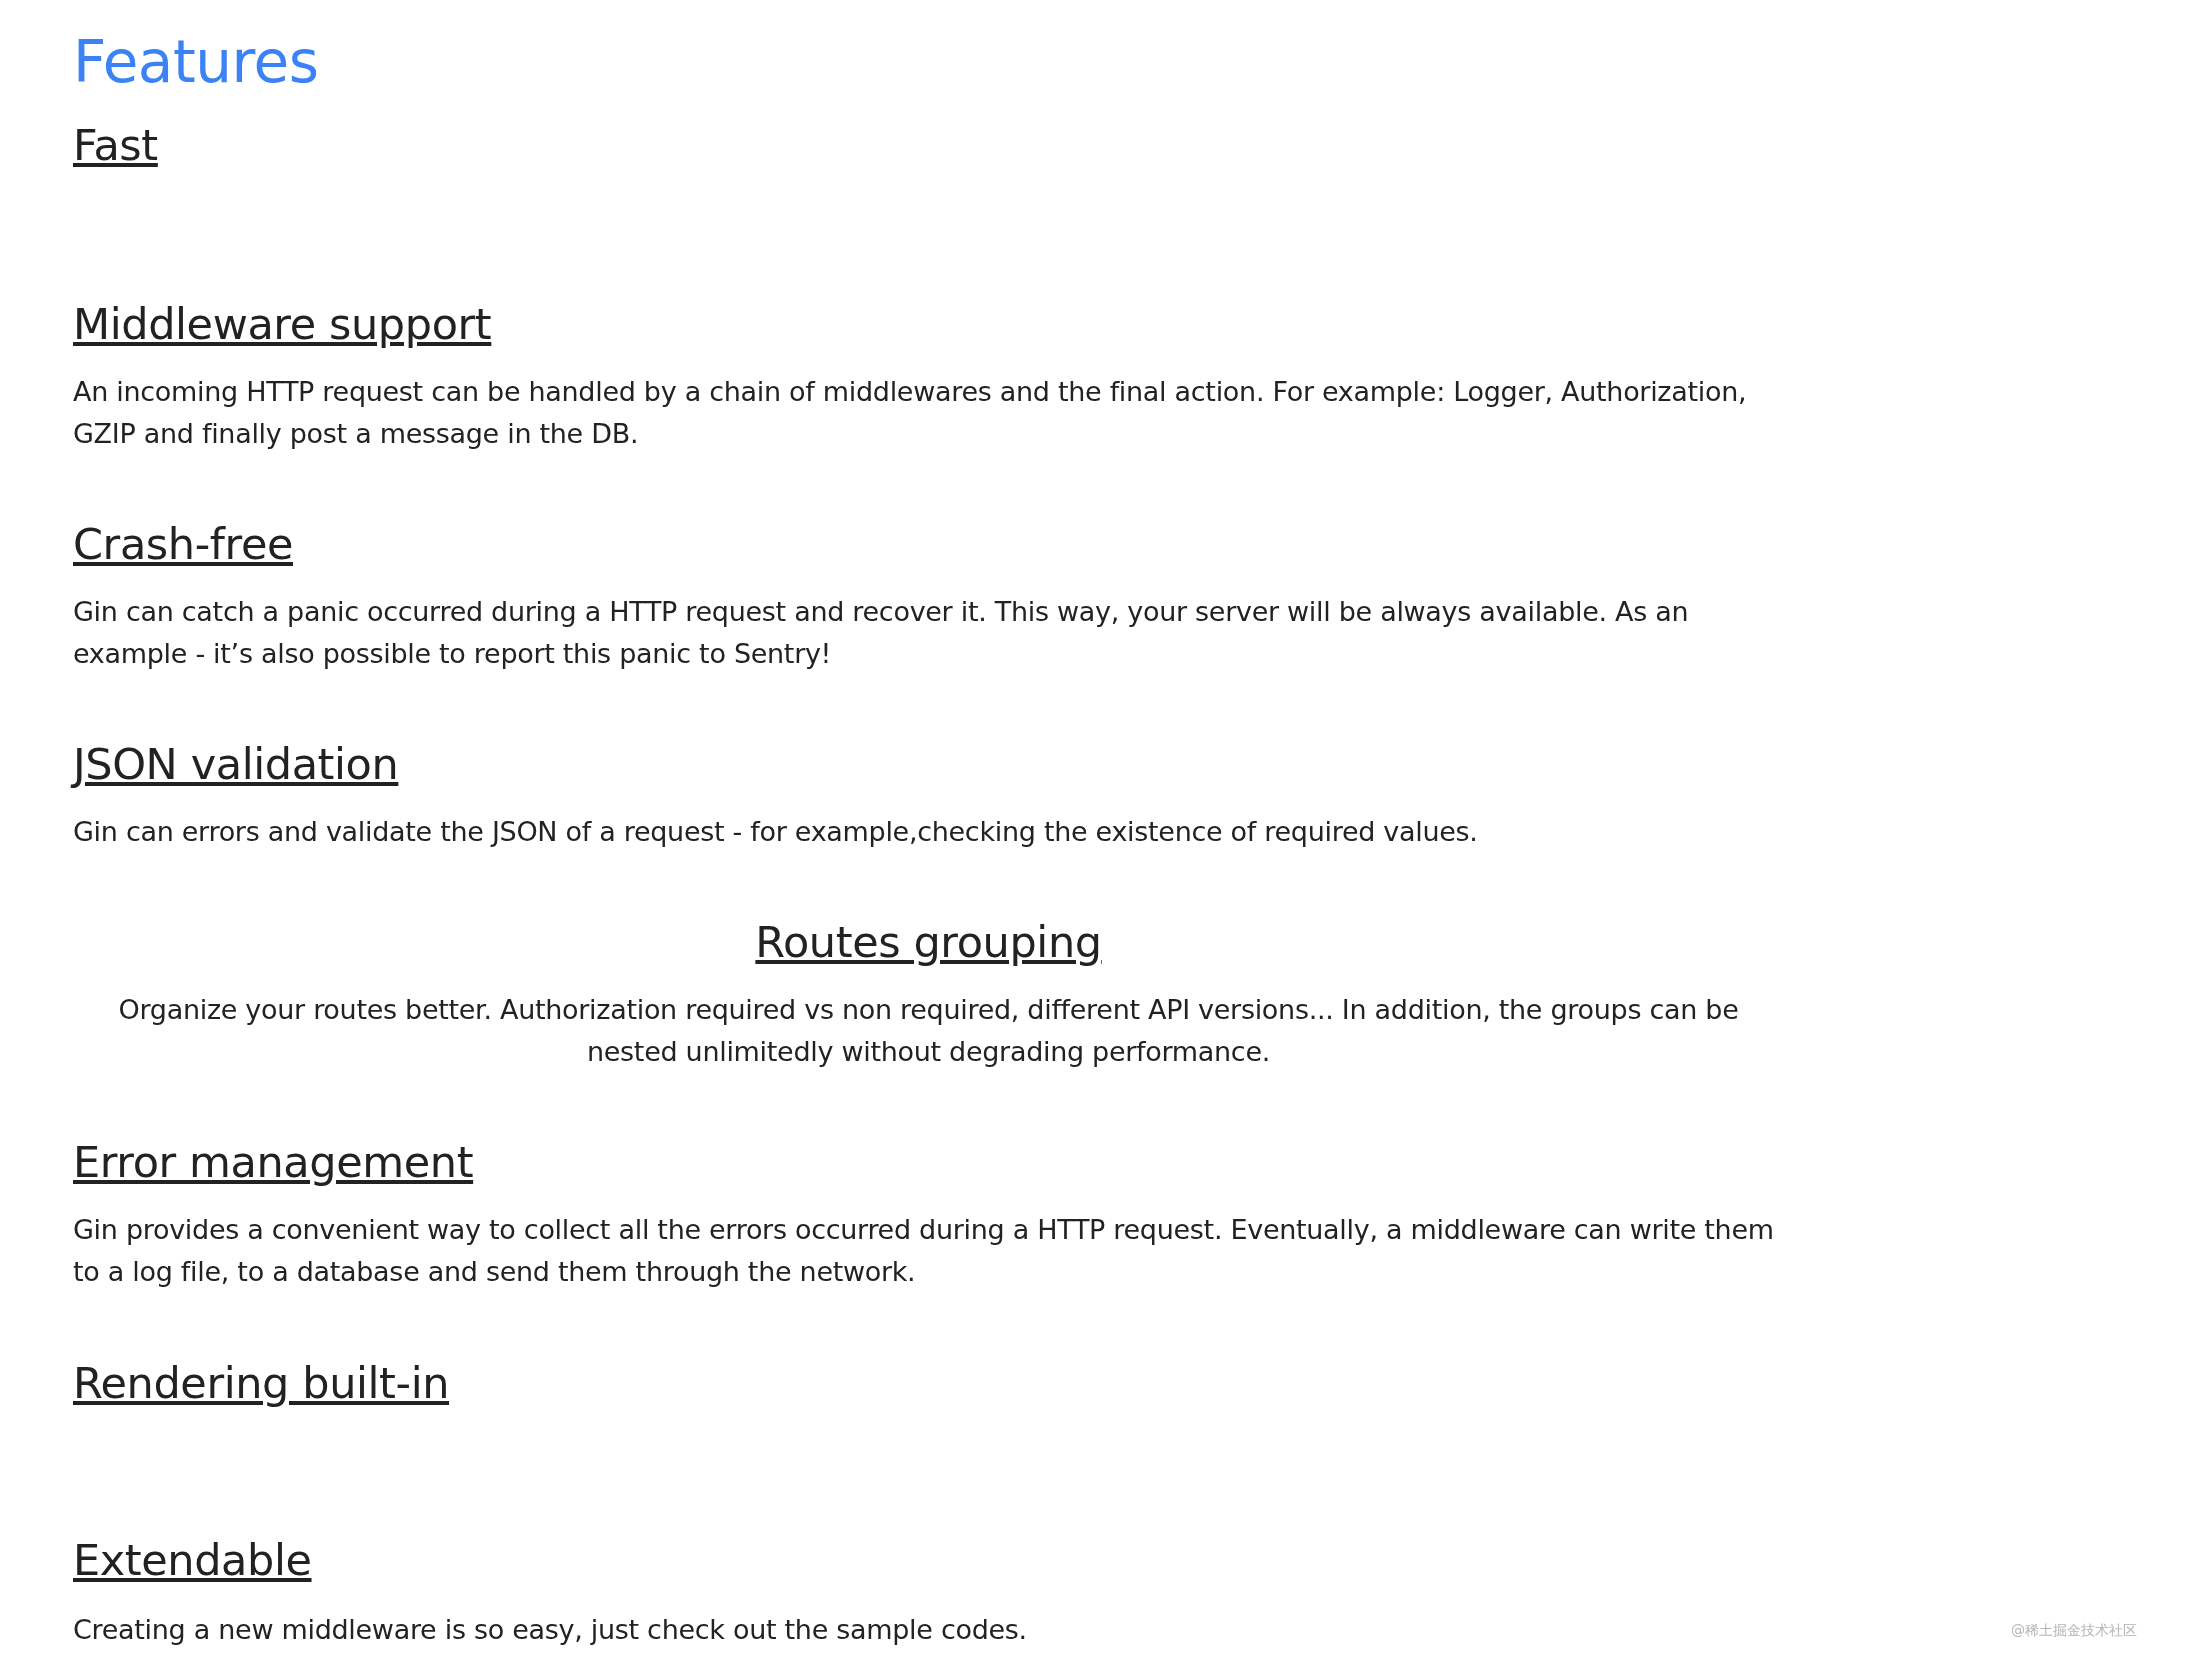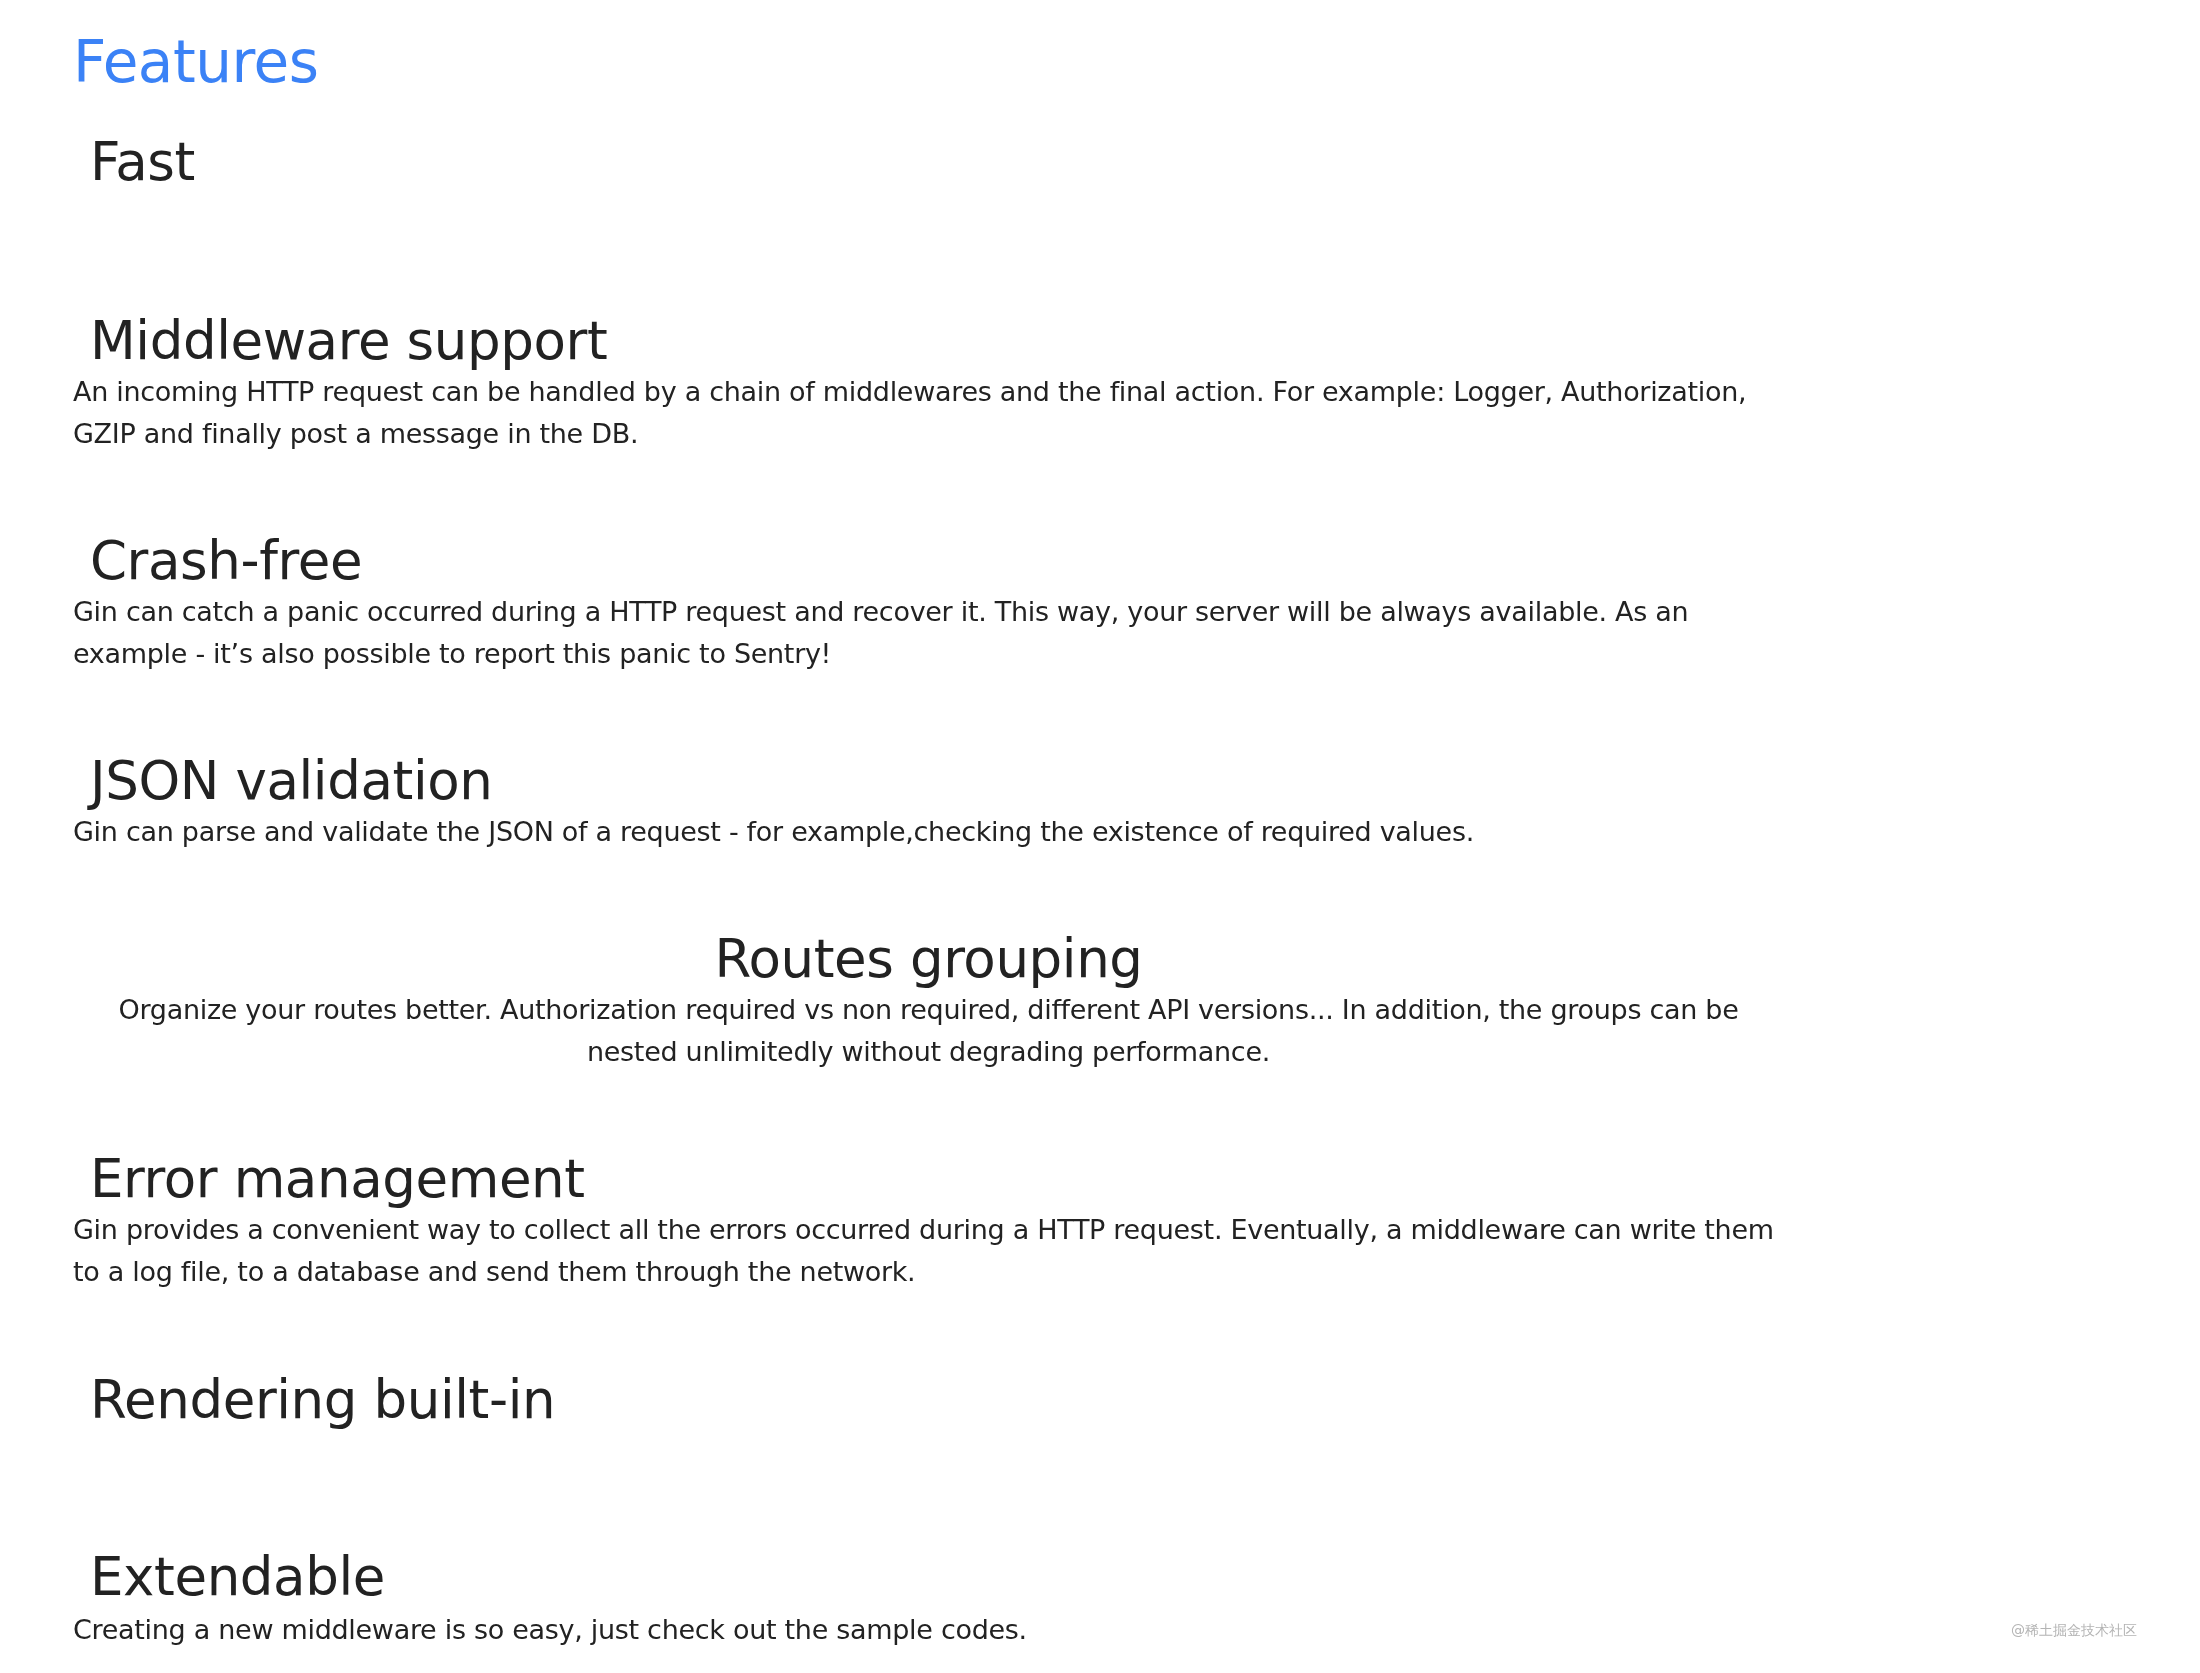--- a/index.html
+++ b/index.html
@@ -32,27 +32,28 @@
       letter-spacing: -0.5px;
       color: #3b82f6;
       white-space: nowrap;
     }
     .section {
       position: absolute;
       left: 0;
       width: 1711px;
     }
     .section-heading {
-      margin: 17px;
-      font-size: 53px;
+      margin: 0;
+      font-size: 43px;
       font-weight: normal;
       line-height: 56px;
       letter-spacing: -0.4px;
       color: #222222;
       white-space: nowrap;
+      text-decoration: underline;
     }
     .section-body {
       margin: 0;
       position: absolute;
       left: 0;
       font-size: 27px;
       line-height: 42px;
       letter-spacing: -0.3px;
       color: #222222;
       width: 1711px;
@@ -83,21 +84,21 @@
     <p class="section-body" style="top:75px;">An incoming HTTP request can be handled by a chain of middlewares and the final action. For example: Logger, Authorization, GZIP and finally post a message in the DB.</p>
   </div>
 
   <div class="section" style="top:516px;">
     <h2 class="section-heading">Crash-free</h2>
     <p class="section-body" style="top:75px;">Gin can catch a panic occurred during a HTTP request and recover it. This way, your server will be always available. As an example - it’s also possible to report this panic to Sentry!</p>
   </div>
 
   <div class="section" style="top:736px;">
     <h2 class="section-heading">JSON validation</h2>
-    <p class="section-body" style="top:75px;">Gin can parse and validate the JSON of a request - for example,checking the existence of required values.</p>
+    <p class="section-body" style="top:75px;">Gin can errors and validate the JSON of a request - for example,checking the existence of required values.</p>
   </div>
 
   <div class="section" style="top:914px;text-align:center;">
     <h2 class="section-heading">Routes grouping</h2>
     <p class="section-body" style="top:75px;">Organize your routes better. Authorization required vs non required, different API versions... In addition, the groups can be nested unlimitedly without degrading performance.</p>
   </div>
 
   <div class="section" style="top:1134px;">
     <h2 class="section-heading">Error management</h2>
     <p class="section-body" style="top:75px;">Gin provides a convenient way to collect all the errors occurred during a HTTP request. Eventually, a middleware can write them to a log file, to a database and send them through the network.</p>

